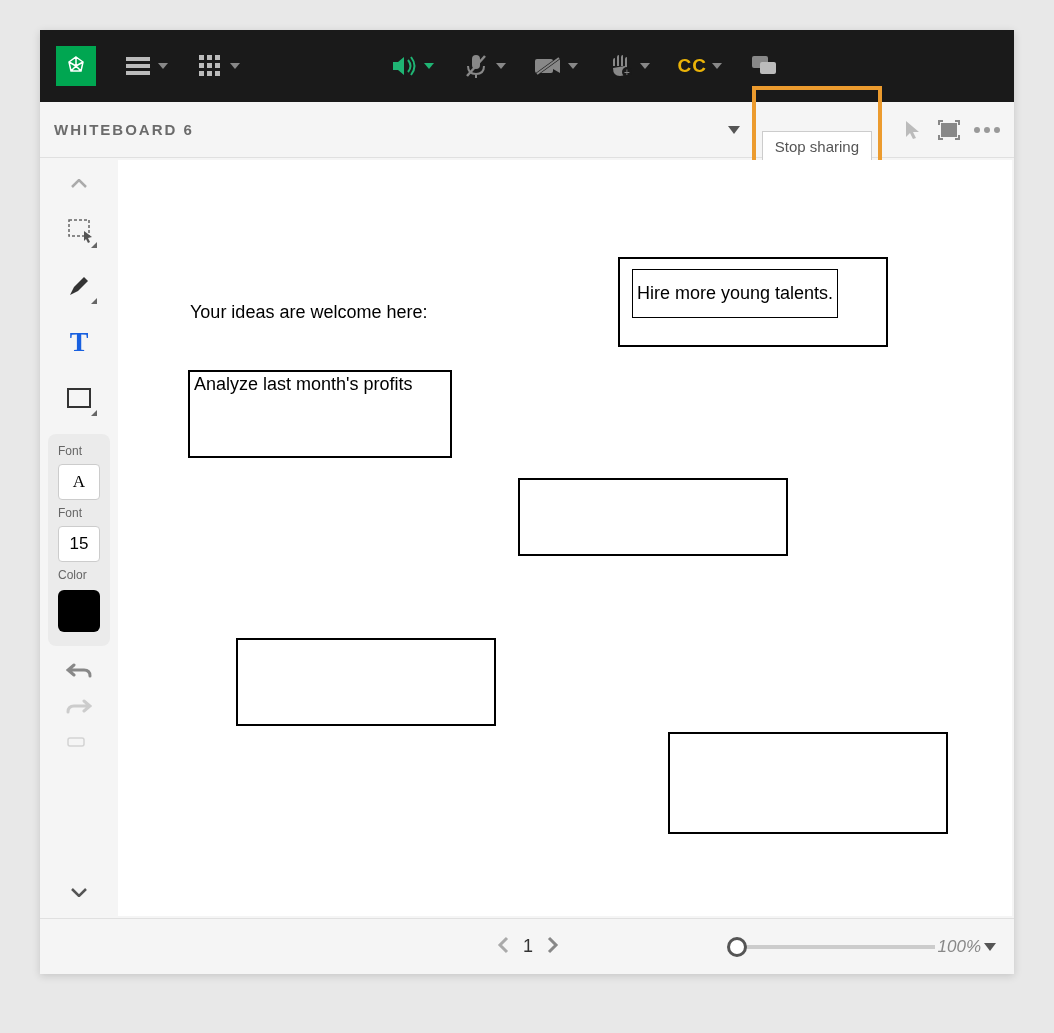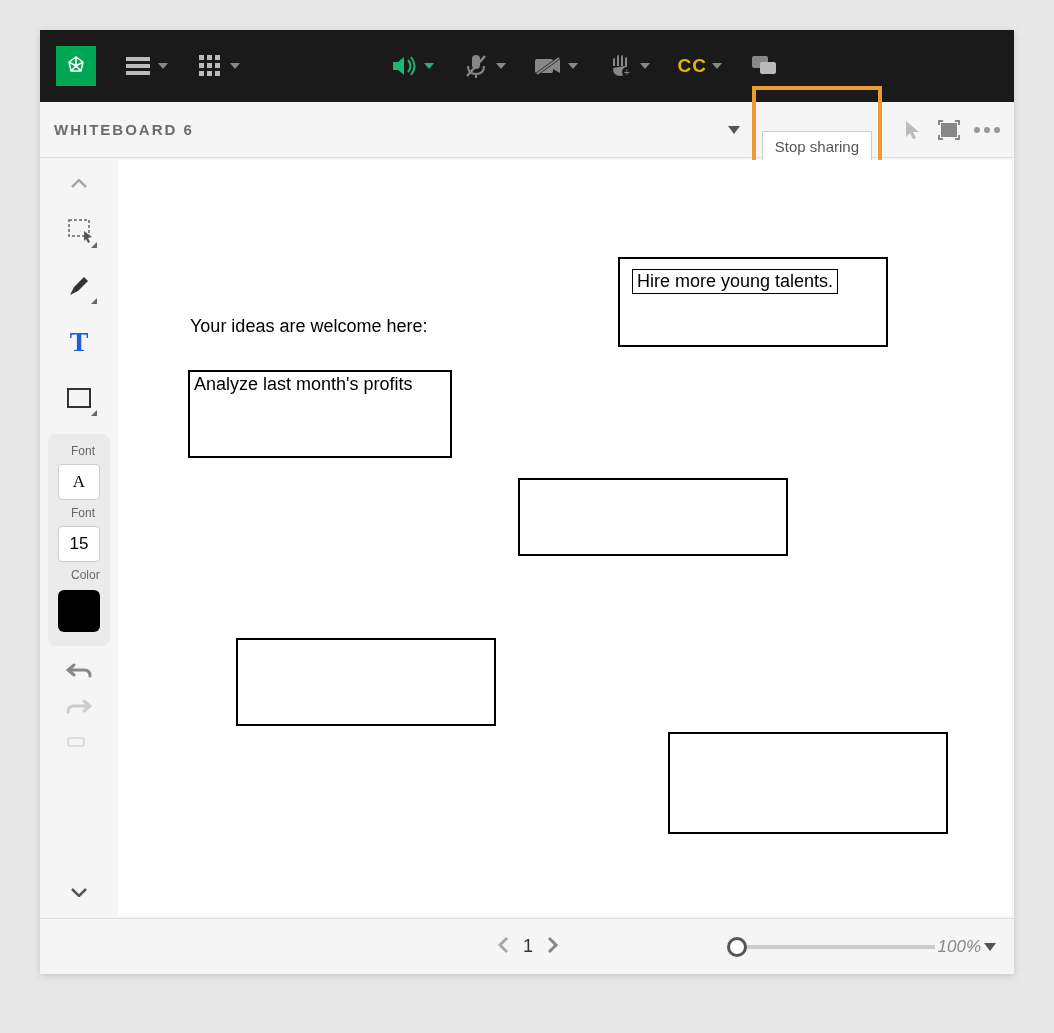--- a/index.html
+++ b/index.html
@@ -123,21 +123,21 @@
     margin-top: 8px;
     background: #ebebeb;
     border-radius: 8px;
     width: 62px;
     padding: 10px 6px 14px;
     display: flex;
     flex-direction: column;
     align-items: center;
     gap: 6px;
   }
-  .prop-label { font-size: 12px; color: #666; align-self: flex-start; margin-left: 17px; }
+  .prop-label { font-size: 12px; color: #666; align-self: flex-start; margin-left: 4px; }
   .prop-box {
     width: 42px; height: 36px;
     background: #fff;
     border: 1px solid #ccc;
     border-radius: 4px;
     display: flex; align-items: center; justify-content: center;
     font-size: 17px;
   }
   .color-sw {
     width: 42px; height: 42px;
@@ -164,21 +164,21 @@
   }
   .c-box {
     position: absolute;
     border: 2.5px solid #000;
     background: #fff;
   }
   .c-inner {
     position: absolute;
     border: 1px solid #000;
     font-size: 18px;
-    padding: 1px 4px;
+    padding: 13px 4px;
   }
   
   .footer {
     height: 56px;
     background: #f5f5f5;
     display: flex;
     align-items: center;
     padding: 0 18px;
     border-top: 1px solid #e0e0e0;
   }
@@ -392,21 +392,21 @@
 
       <div style="flex:1"></div>
       <div class="sb-arrow">
         <svg width="16" height="10" viewBox="0 0 16 10">
             <path d="M1 2 L8 9 L15 2" stroke="#555" stroke-width="2.5" fill="none"></path>
           </svg>
       </div>
     </div>
 
     <div class="canvas">
-      <div class="c-text" style="left:72px;top:156px">Your ideas are welcome here:</div>
+      <div class="c-text" style="left:72px;top:142px">Your ideas are welcome here:</div>
 
       <div class="c-box" style="left:70px;top:210px;width:264px;height:88px">
         <div style="position:absolute;left:4px;top:2px;font-size:18px">Analyze last month's profits</div>
       </div>
 
       <div class="c-box" style="left:500px;top:97px;width:270px;height:90px">
         <div class="c-inner" style="left:12px;top:10px">Hire more young talents.</div>
       </div>
 
       <div class="c-box" style="left:400px;top:318px;width:270px;height:78px"></div>

